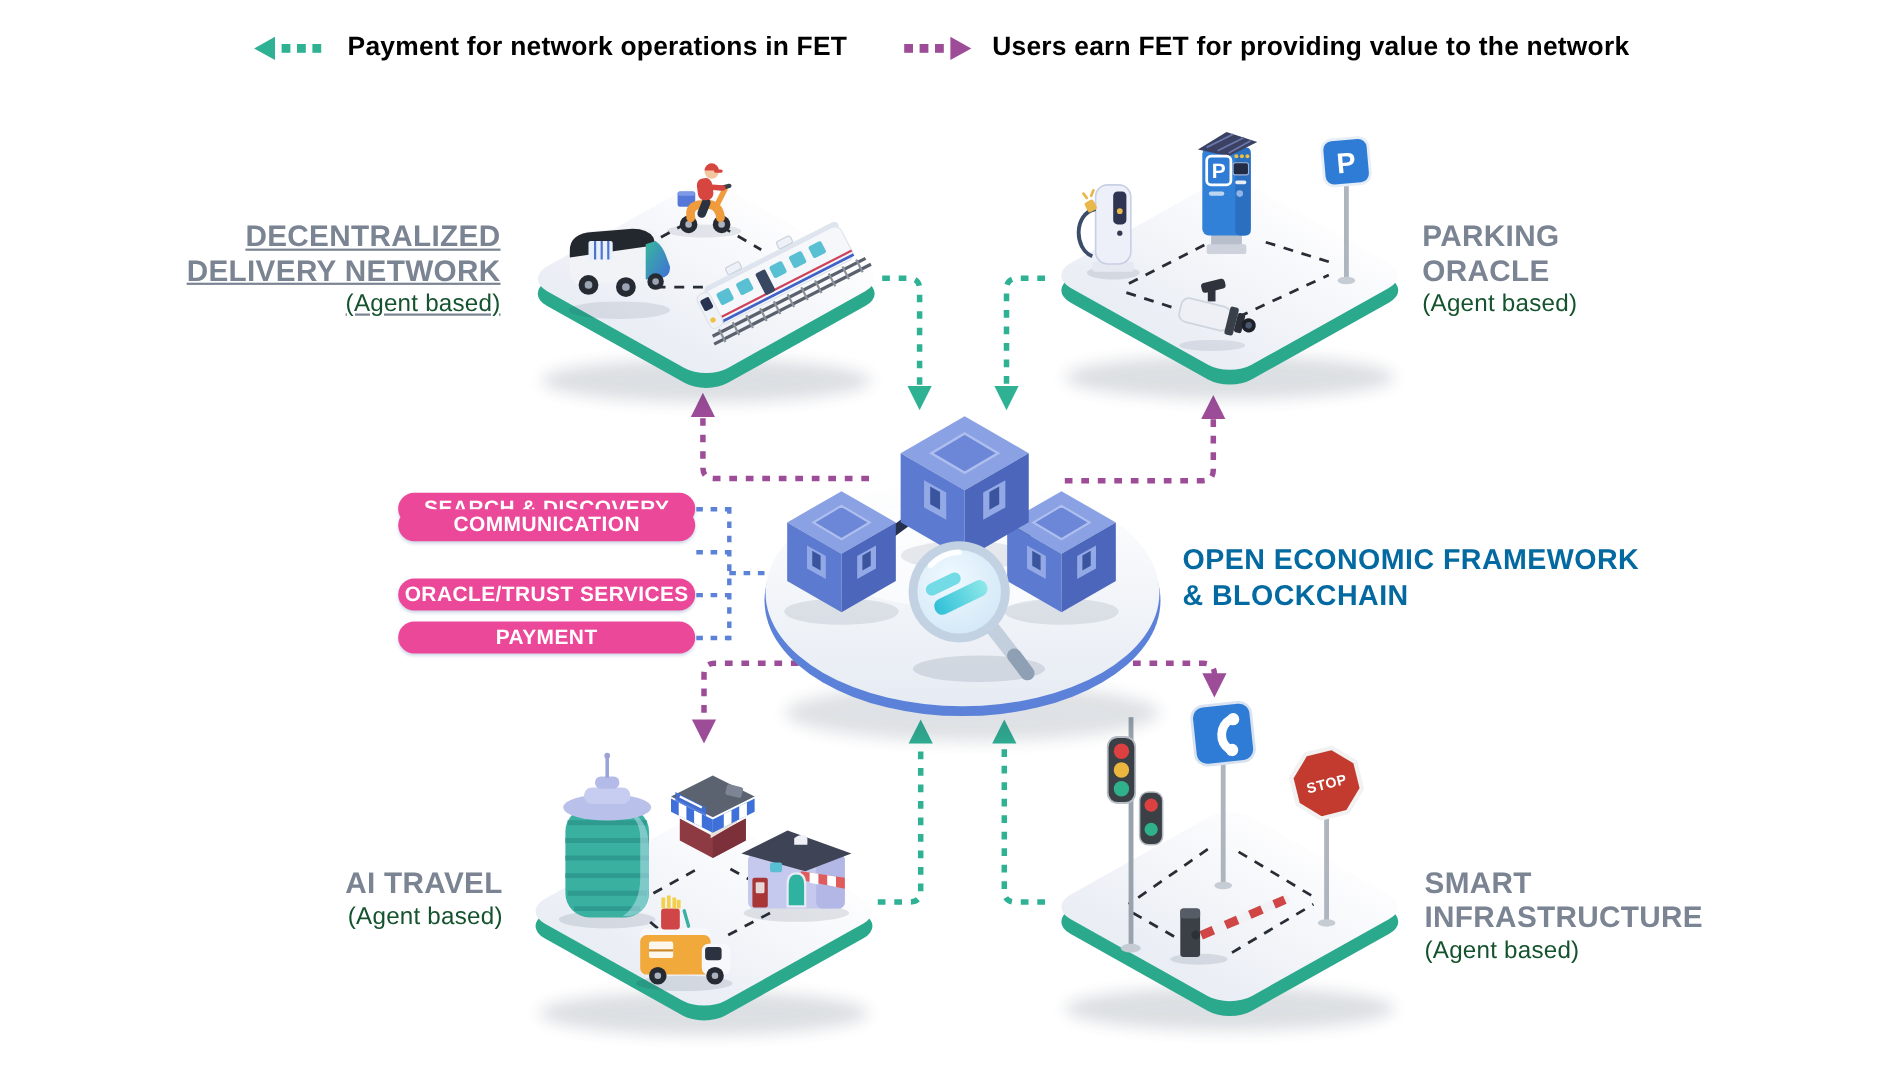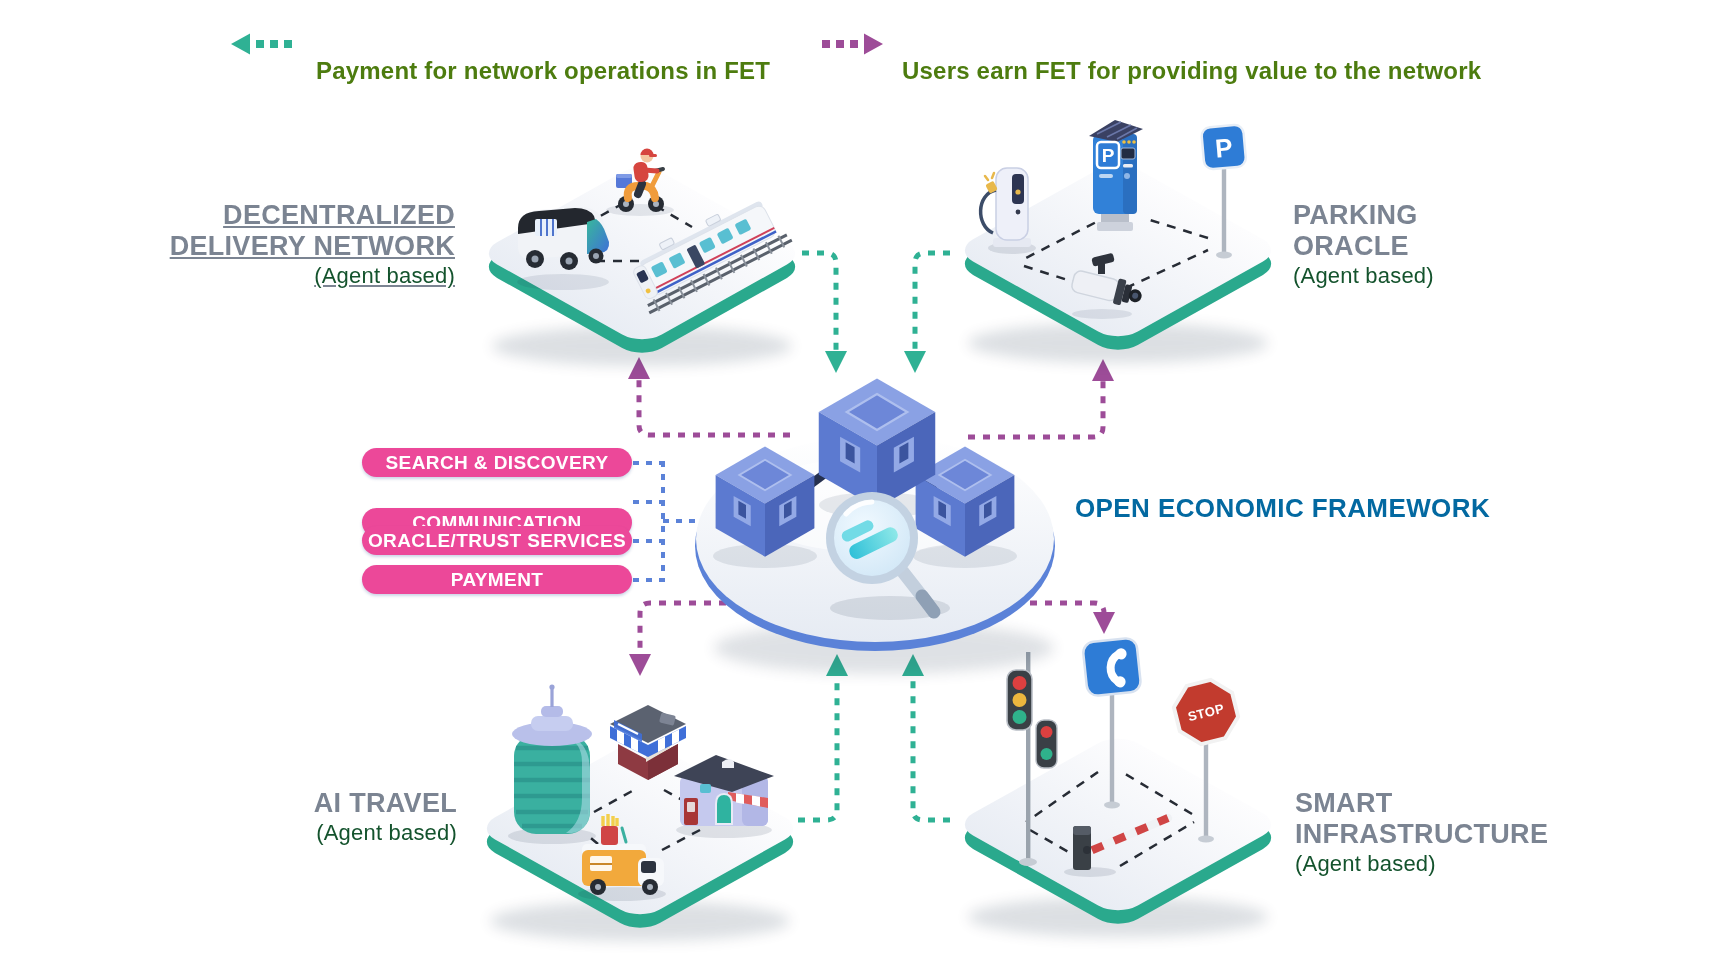--- a/index.html
+++ b/index.html
@@ -1,19 +1,19 @@
 <!DOCTYPE html>
 <html><head>
 <meta charset="utf-8">
 <style>
   html,body{margin:0;padding:0;background:#ffffff;}
   body{font-family:"Liberation Sans", sans-serif;}
   #stage{position:relative;width:1730px;height:972px;background:#ffffff;overflow:hidden;}
   #gfx{position:absolute;left:0;top:0;width:1730px;height:972px;}
-  .legend-label{font-size:24px;font-weight:700;color:#4d7c0f;letter-spacing:.2px;white-space:nowrap;margin-top:28px;}
+  .legend-label{font-size:24px;font-weight:700;color:#000000;letter-spacing:.2px;white-space:nowrap;}
 
   
   .pill{position:absolute;left:362px;width:270px;height:29px;border-radius:15px;
         background:#ec4899;color:#ffffff;display:flex;align-items:center;justify-content:center;
         font-size:19px;font-weight:700;letter-spacing:.4px;white-space:nowrap;
         box-shadow:0 2px 3px rgba(60,90,160,.25);}
 
   
   .node-label{position:absolute;color:#7b8492;line-height:31px;font-size:27px;font-weight:700;letter-spacing:.3px;}
   .node-label .sub{font-size:22px;font-weight:400;color:#14532d;letter-spacing:.2px;line-height:28px;}
@@ -403,21 +403,21 @@
     <rect x="836" y="40" width="8" height="8"></rect>
     <rect x="850" y="40" width="8" height="8"></rect>
     <polygon points="864,33.5 864,54.5 883,44"></polygon>
   </g>
 </svg>
 
   <div class="legend-label" style="position:absolute;left:316px;top:29px;">Payment for network operations in FET</div>
   <div class="legend-label" style="position:absolute;left:902px;top:29px;">Users earn FET for providing value to the network</div>
 
   <div class="pill" style="top:448px;">SEARCH &amp; DISCOVERY</div>
-  <div class="pill" style="top:508px;text-align:right;">COMMUNICATION</div>
+  <div class="pill" style="top:463px;text-align:right;">COMMUNICATION</div>
   <div class="pill" style="top:526px;">ORACLE/TRUST SERVICES</div>
   <div class="pill" style="top:565px;">PAYMENT</div>
 
   <div class="node-label align-r" style="left:155px;top:200px;width:300px;text-decoration:underline;">
     <div>DECENTRALIZED</div>
     <div>DELIVERY NETWORK</div>
     <div class="sub">(Agent based)</div>
   </div>
 
   <div class="node-label align-l" style="left:1293px;top:200px;width:320px;">
@@ -432,15 +432,16 @@
   </div>
 
   <div class="node-label align-l" style="left:1295px;top:788px;width:320px;">
     <div>SMART</div>
     <div>INFRASTRUCTURE</div>
     <div class="sub">(Agent based)</div>
   </div>
 
   <div class="center-label">
     <div>OPEN ECONOMIC FRAMEWORK</div>
+    <div>&amp; BLOCKCHAIN</div>
   </div>
 
 </div>
 
 </body></html>

